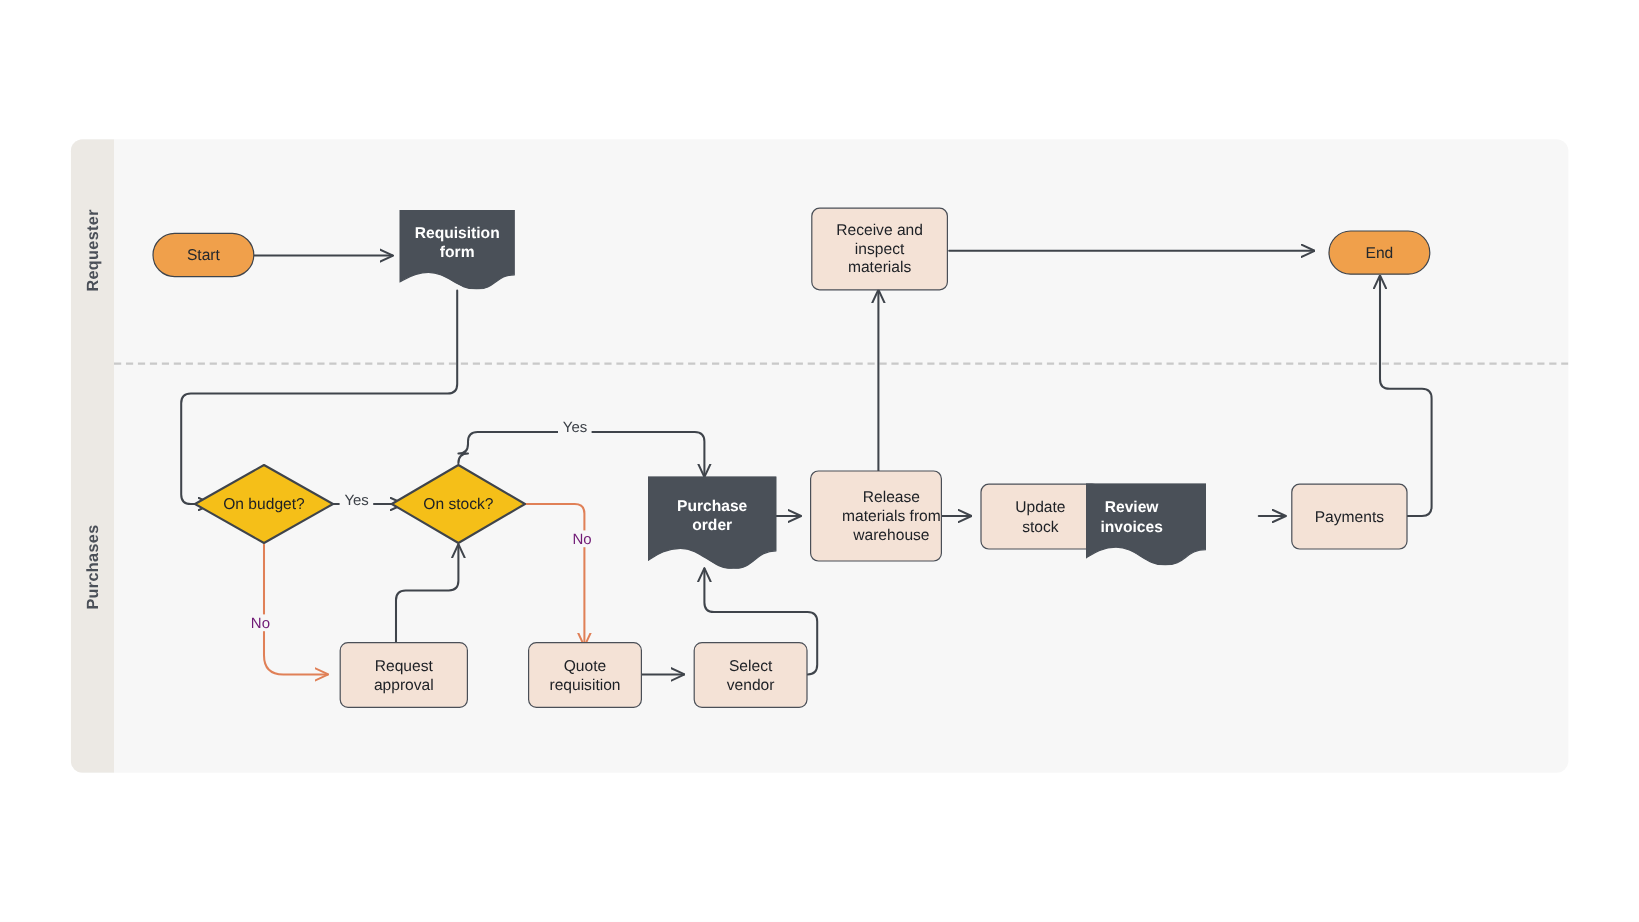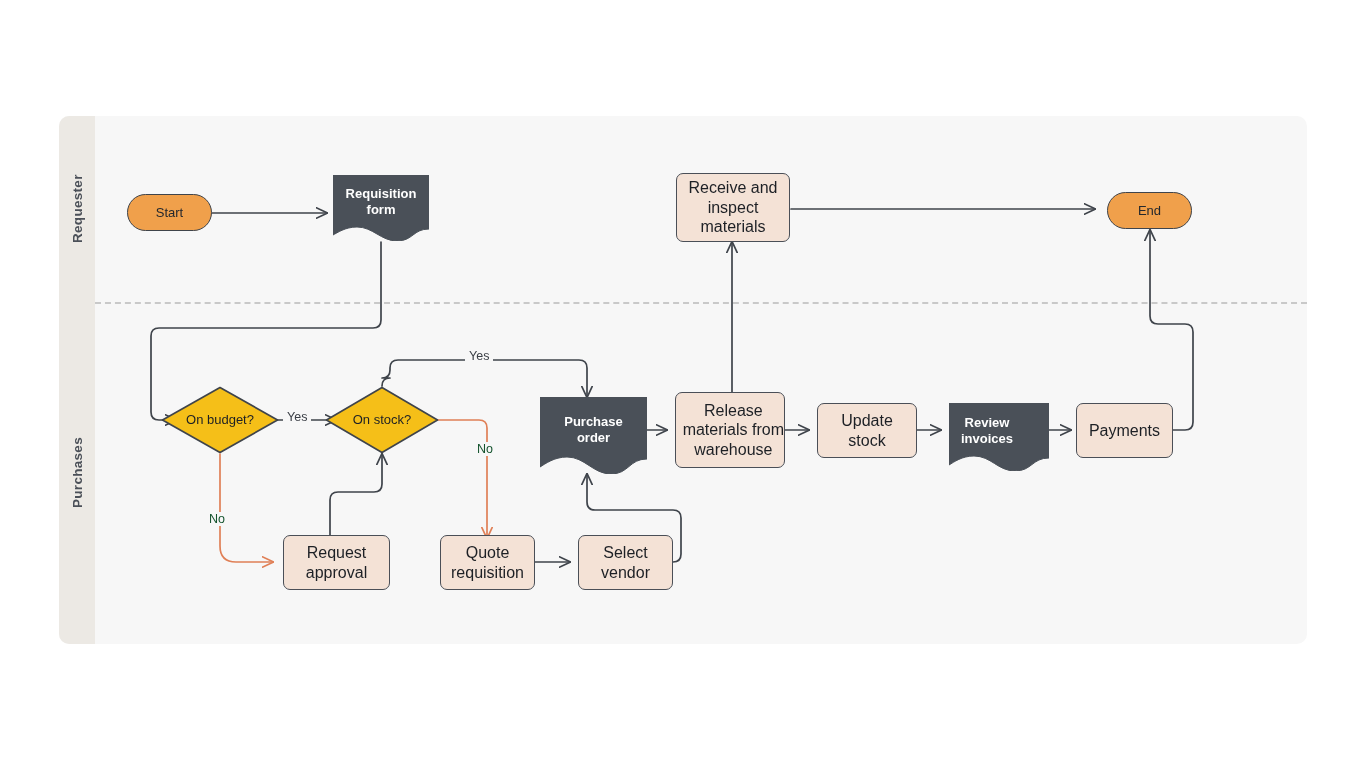--- a/index.html
+++ b/index.html
@@ -71,21 +71,21 @@
   }
 
   .node {
     position: absolute;
     box-sizing: border-box;
     display: flex;
     align-items: center;
     justify-content: center;
     text-align: center;
     line-height: 1.22;
-    font-size: 16px;
+    font-size: 13px;
     white-space: pre-line;
   }
   .node-terminator {
     background: #f0a04b;
     border: 1.6px solid #3f444b;
     border-radius: 999px;
     color: #24282d;
     font-weight: normal;
     font-size: 13px;
   }
@@ -131,21 +131,21 @@
   }
 
   .edge-label {
     position: absolute;
     font-size: 12.5px;
     background: #f7f7f7;
     padding: 0 4px;
     color: #3c4047;
     white-space: nowrap;
   }
-  .edge-label.no-label { color: #14532d; }
+  .edge-label.no-label { color: #701a75; }
 </style>
 </head>
 <body>
 
 <div id="stage">
   <div id="canvas">
 
     <div id="lane-header-band"></div>
     <div class="lane-title" id="lane-title-0">Requester</div>
     <div class="lane-title" id="lane-title-1">Purchases</div>
@@ -263,21 +263,21 @@
       <span>Release
 materials from
 warehouse</span>
     </div>
 
     <div class="node node-process" style="left:758px; top:287px; width:100px; height:55px;">
       <span>Update
 stock</span>
     </div>
 
-    <div class="node node-document" style="left:890px; top:287px; width:76px; height:68px;">
+    <div class="node node-document" style="left:846px; top:287px; width:76px; height:68px;">
       <svg class="docshape" width="100" height="68" viewBox="0 0 100 68">
         <path d="M 0 0 L 100 0 L 100 55 C 83 55 83 68 66 68 C 49 68 42 53 25 53 C 13 53 5 59 0 62 Z" fill="#4a5058" stroke="#4a5058" stroke-width="1"></path>
       </svg>
       <span class="doc-label">Review
 invoices</span>
     </div>
 
     <div class="node node-process" style="left:1017px; top:287px; width:97px; height:55px;">
       <span>Payments</span>
     </div>

